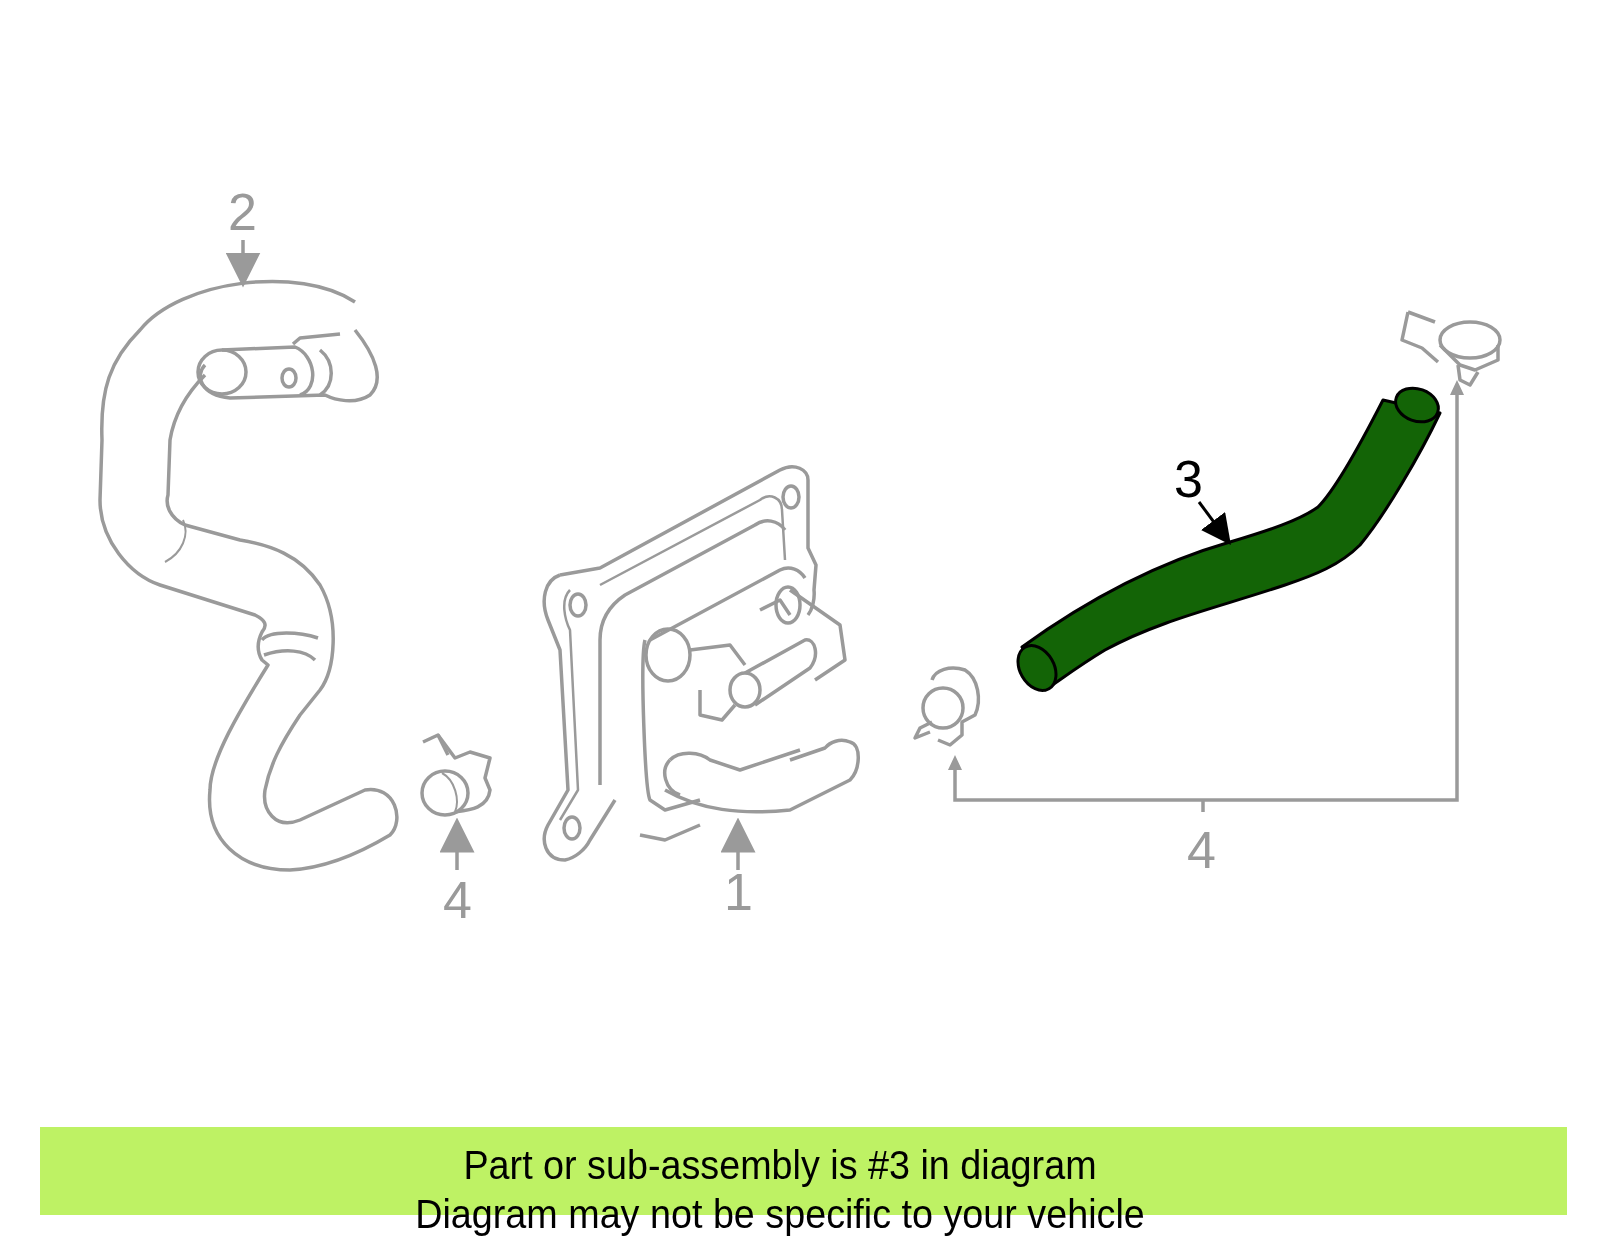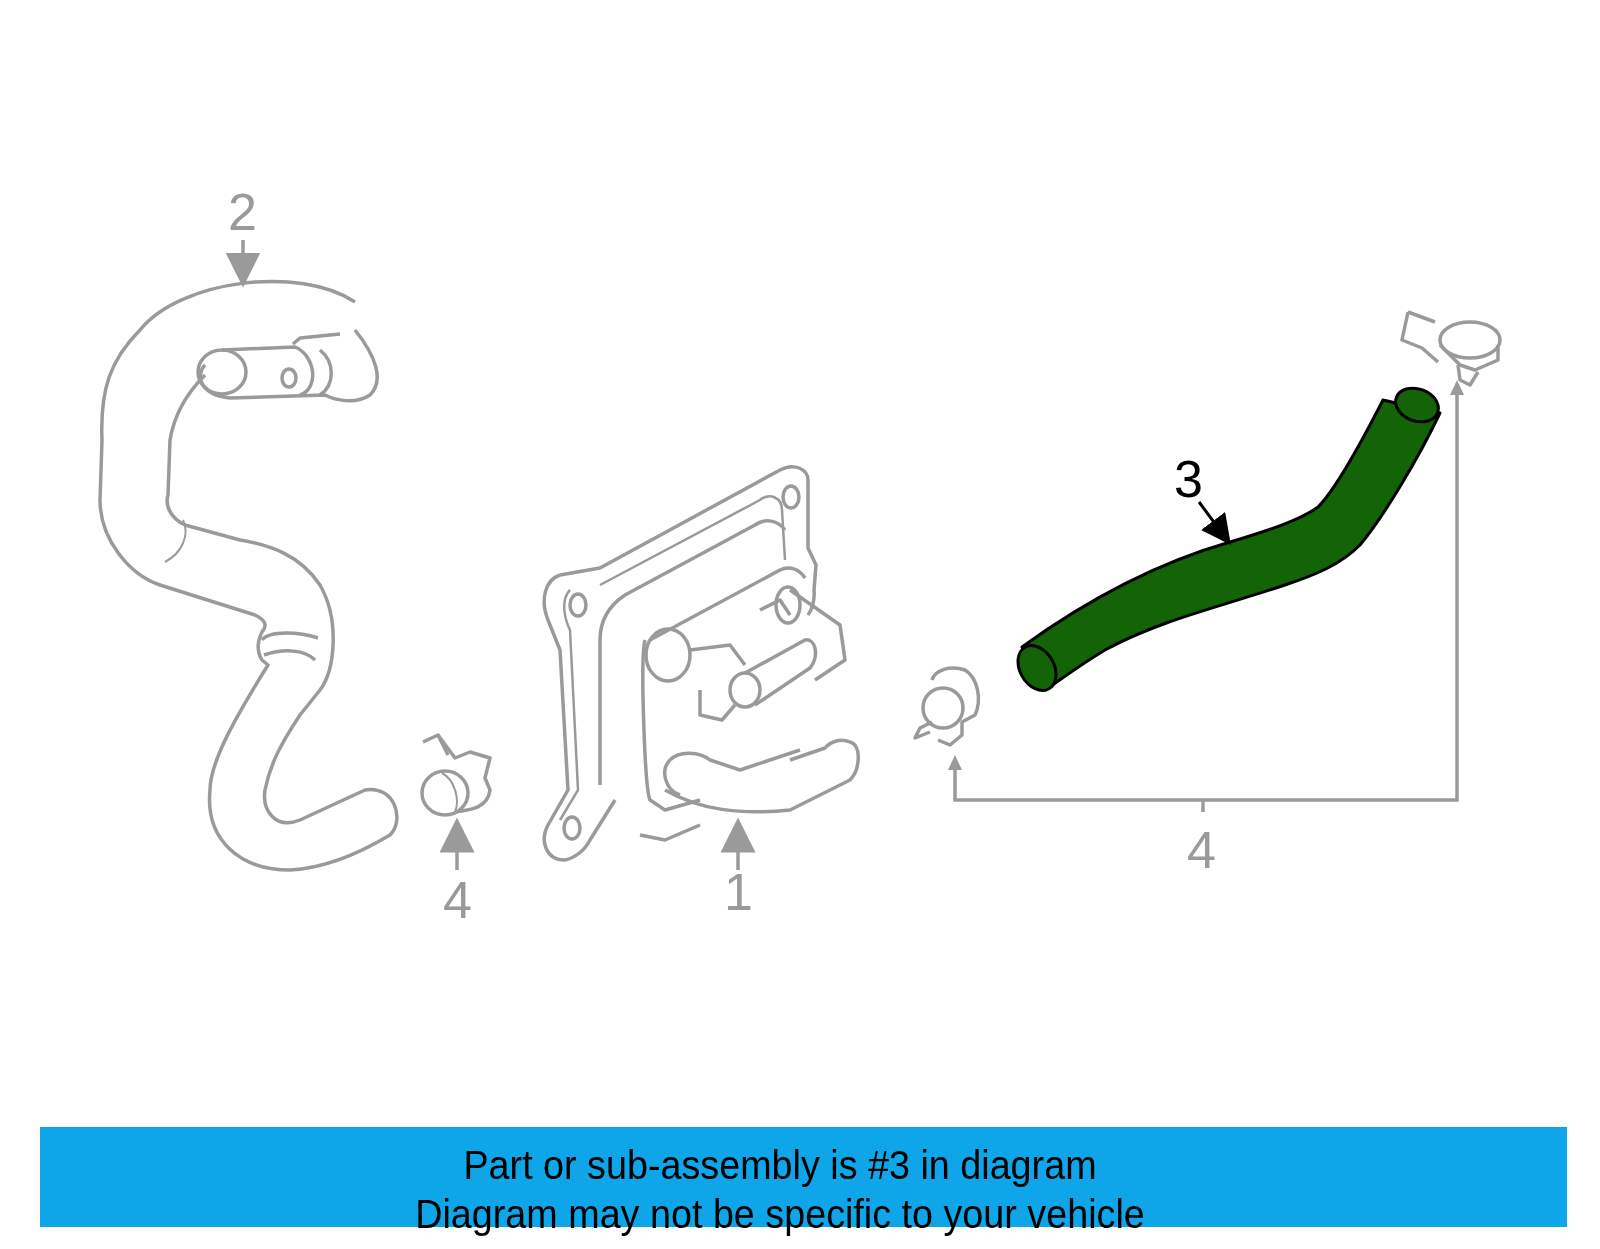--- a/index.html
+++ b/index.html
@@ -1,21 +1,21 @@
 <!DOCTYPE html>
 <html><head>
 <meta charset="utf-8">
 <style>
   html, body { margin:0; padding:0; background:#ffffff; }
   body { width:1600px; height:1249px; position:relative; overflow:hidden; font-family:"Liberation Sans", sans-serif; }
   #diagram { position:absolute; left:0; top:0; width:1600px; height:1249px; }
   .callout { font-family:"Liberation Sans", sans-serif; font-size:52px; }
   .callout-gray { fill:#9a9a9a; }
   .callout-black { fill:#000000; }
-  #banner { position:absolute; left:40px; top:1127px; width:1527px; height:100px; background:#0ea5e9; }
+  #banner { position:absolute; left:40px; top:1127px; width:1527px; height:88px; background:#bef264; }
   #banner .line { position:absolute; left:0; width:1480px; text-align:center; color:#000; font-size:41px; line-height:46px; transform:scaleX(0.92); transform-origin:center; }
   #banner .l1 { top:15px; }
   #banner .l2 { top:64px; }
 </style>
 </head>
 <body>
 
 <svg id="diagram" viewBox="0 0 1600 1249" xmlns="http://www.w3.org/2000/svg">
   <defs>
     <marker id="arrowGray" markerWidth="10" markerHeight="10" refX="5" refY="5" orient="auto">

